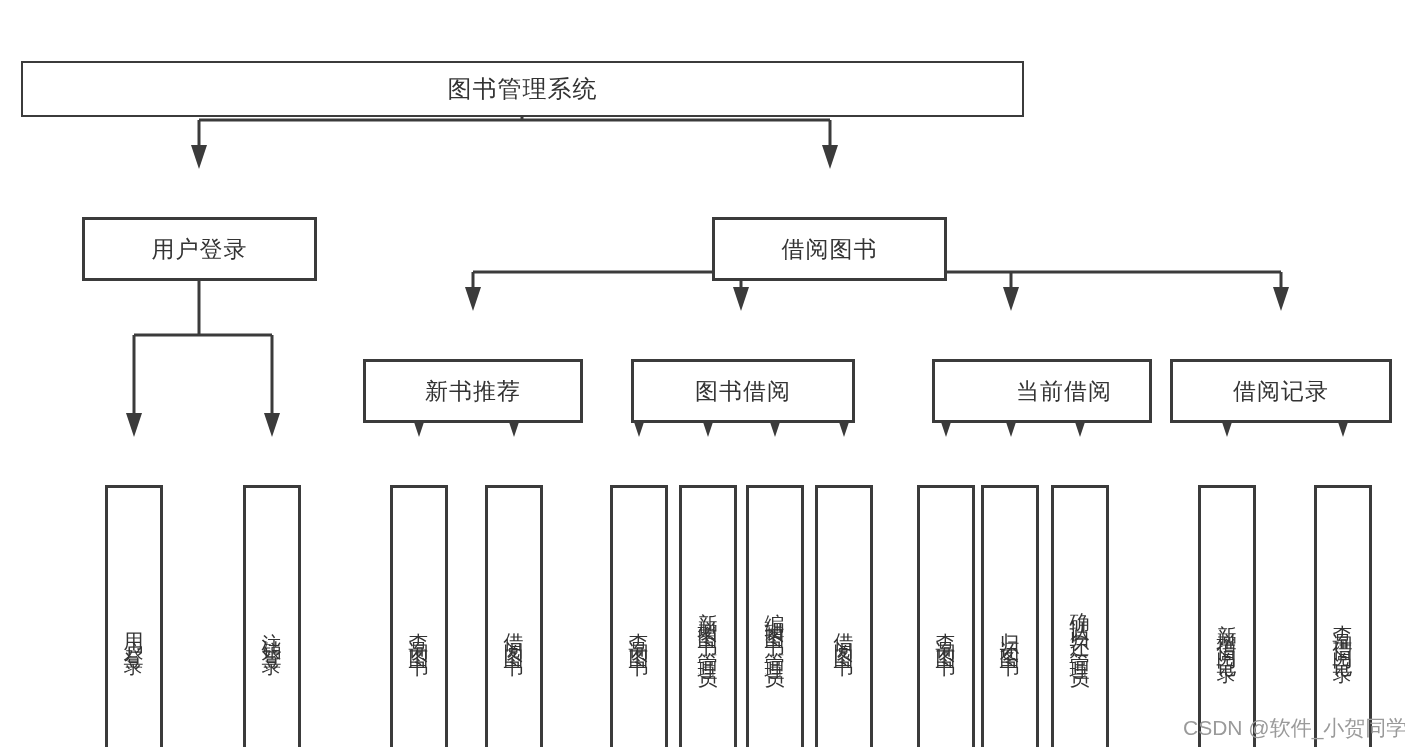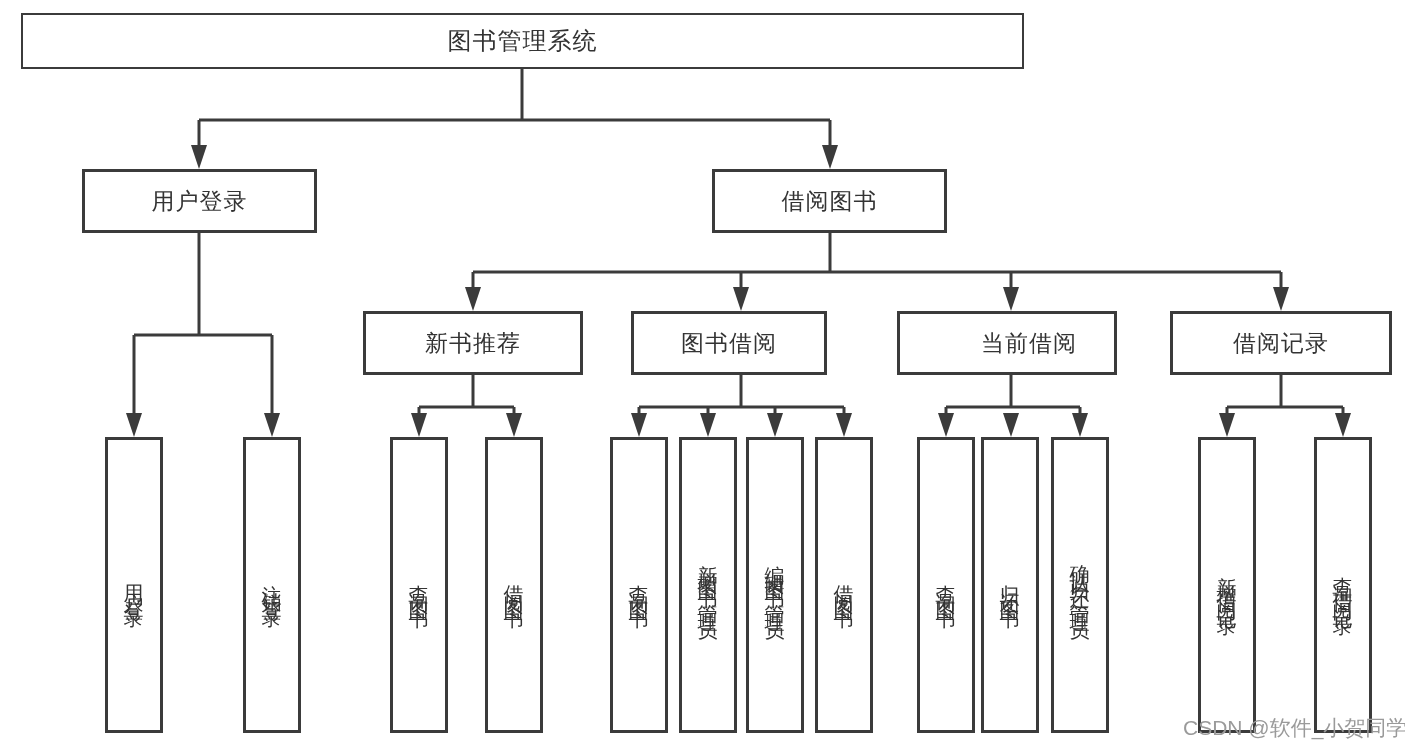--- a/index.html
+++ b/index.html
@@ -20,20 +20,21 @@
   .node {
     position: absolute;
     box-sizing: border-box;
     background: #ffffff;
     border: 3px solid #3b3b3b;
     color: #333333;
     display: flex;
     align-items: center;
     justify-content: center;
     z-index: 2;
+    margin-top: 48px;
   }
   .hbox { font-size: 23px; letter-spacing: 1px; }
   .rootbox { border-width: 2px; font-size: 24px; }
   .vbox { width: 58px; top: 437px; height: 296px; }
   .vlabel {
     writing-mode: vertical-lr;
     text-orientation: mixed;
     font-size: 20px;
     letter-spacing: 8px;
     line-height: 1;
@@ -136,24 +137,24 @@
   <div class="node hbox" style="left:82px; top:169px; width:235px; height:64px;">
     <span>用户登录</span>
   </div>
   <div class="node hbox" style="left:712px; top:169px; width:235px; height:64px;">
     <span>借阅图书</span>
   </div>
 
   <div class="node hbox" style="left:363px; top:311px; width:220px; height:64px;">
     <span>新书推荐</span>
   </div>
-  <div class="node hbox" style="left:631px; top:311px; width:196px; height:64px;">
+  <div class="node hbox" style="left:631px; top:311px; width:224px; height:64px;">
     <span>图书借阅</span>
   </div>
-  <div class="node hbox" style="left:897px; top:311px; width:220px; height:64px;padding-left:44px;">
+  <div class="node hbox" style="left:932px; top:311px; width:220px; height:64px;padding-left:44px;">
     <span>当前借阅</span>
   </div>
   <div class="node hbox" style="left:1170px; top:311px; width:222px; height:64px;">
     <span>借阅记录</span>
   </div>
 
   <div class="node vbox" style="left:105px;">
     <span class="vlabel">用户登录</span>
   </div>
   <div class="node vbox" style="left:243px;">

